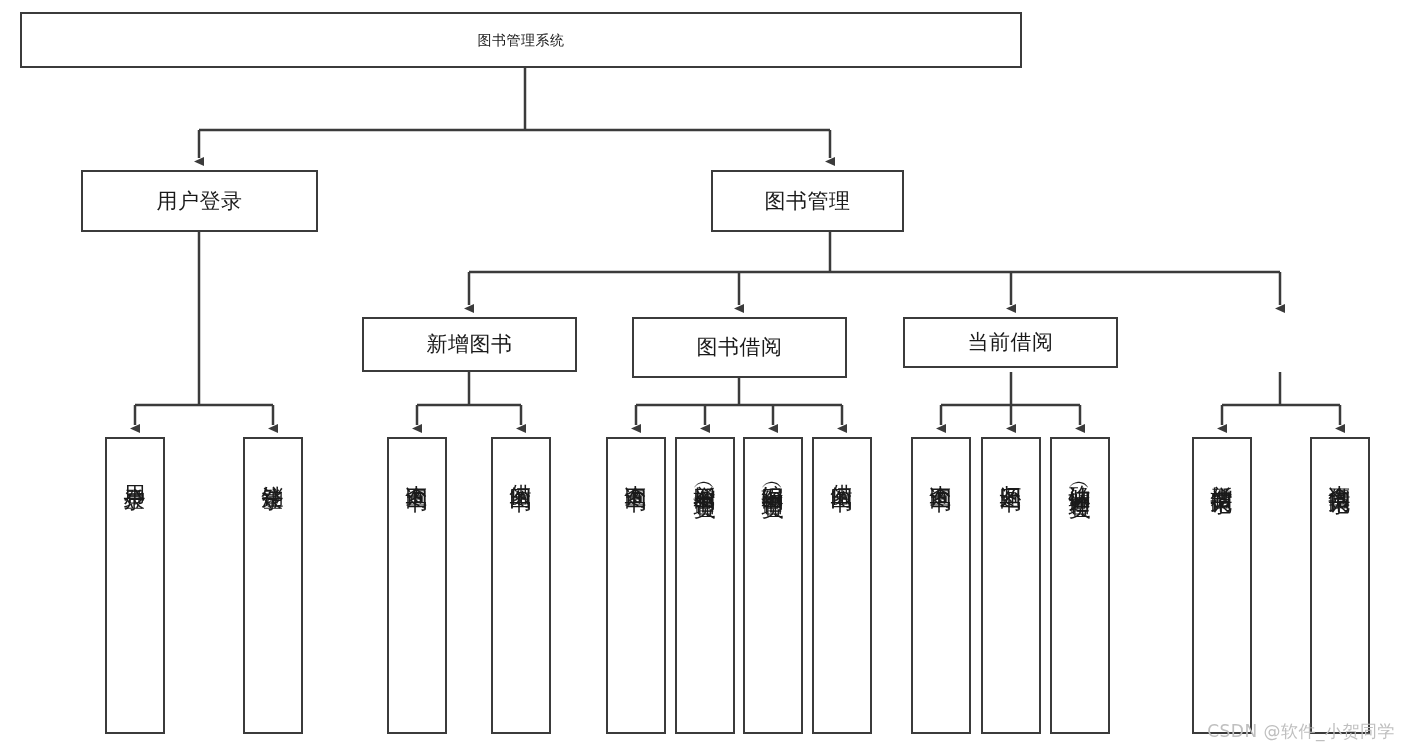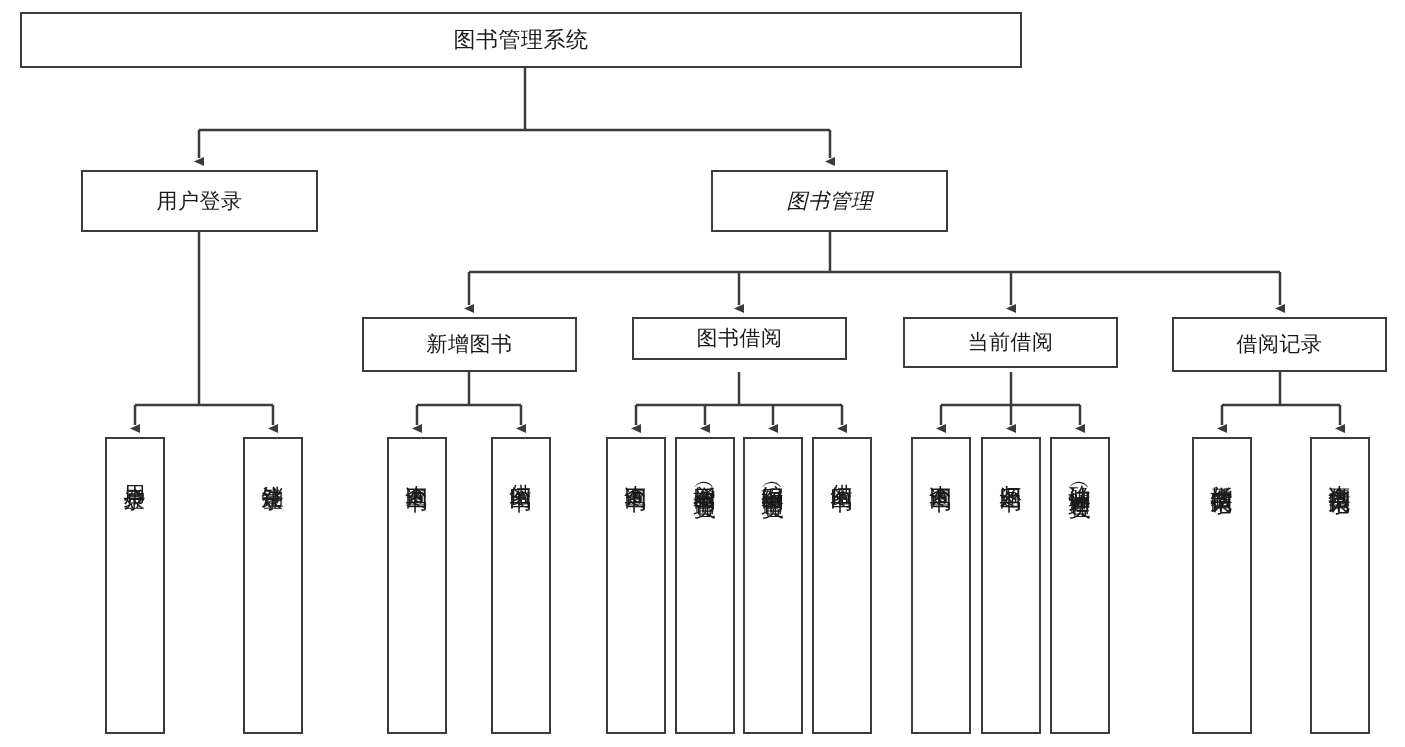--- a/index.html
+++ b/index.html
@@ -42,21 +42,21 @@
     text-align: center;
     line-height: 1.18;
     white-space: nowrap;
   }
   
   .node.horiz .label {
     font-size: 21px;
     letter-spacing: 0.5px;
   }
   .node.root .label {
-    font-size: 22px;
+    font-size: 14px;
   }
   
   .node.vert {
     align-items: flex-start;
     padding-top: 28px;
   }
   .node.vert .label {
     writing-mode: vertical-rl;
     text-orientation: upright;
     font-size: 22px;
@@ -131,36 +131,33 @@
     </g>
   </svg>
 
   <div class="node horiz root" style="left:20px; top:12px; width:1002px; height:56px;">
     <span class="label">图书管理系统</span>
   </div>
 
   <div class="node horiz" style="left:81px; top:170px; width:237px; height:62px;">
     <span class="label">用户登录</span>
   </div>
-  <div class="node horiz" style="left:711px; top:170px; width:237px; height:62px;font-style:italic;">
+  <div class="node horiz" style="left:711px; top:170px; width:193px; height:62px;">
     <span class="label">图书管理</span>
   </div>
 
   <div class="node horiz" style="left:362px; top:317px; width:215px; height:55px;">
     <span class="label">新增图书</span>
   </div>
-  <div class="node horiz" style="left:632px; top:317px; width:215px; height:43px;">
+  <div class="node horiz" style="left:632px; top:317px; width:215px; height:61px;">
     <span class="label">图书借阅</span>
   </div>
   <div class="node horiz" style="left:903px; top:317px; width:215px; height:51px;">
     <span class="label">当前借阅</span>
   </div>
-  <div class="node horiz" style="left:1172px; top:317px; width:215px; height:55px;">
-    <span class="label">借阅记录</span>
-  </div>
 
   <div class="node vert" style="left:105px; top:437px; width:60px; height:297px;">
     <span class="label">用户登录</span>
   </div>
   <div class="node vert" style="left:243px; top:437px; width:60px; height:297px;">
     <span class="label">注销登录</span>
   </div>
 
   <div class="node vert" style="left:387px; top:437px; width:60px; height:297px;">
     <span class="label">查询图书</span>
@@ -192,14 +189,15 @@
     <span class="label">确认归还（管理员）</span>
   </div>
 
   <div class="node vert" style="left:1192px; top:437px; width:60px; height:297px;">
     <span class="label">新增借阅记录</span>
   </div>
   <div class="node vert" style="left:1310px; top:437px; width:60px; height:297px;">
     <span class="label">查询借阅记录</span>
   </div>
 
+  <div class="watermark">CSDN @软件_小贺同学</div>
 
 </div>
 
 </body></html>

